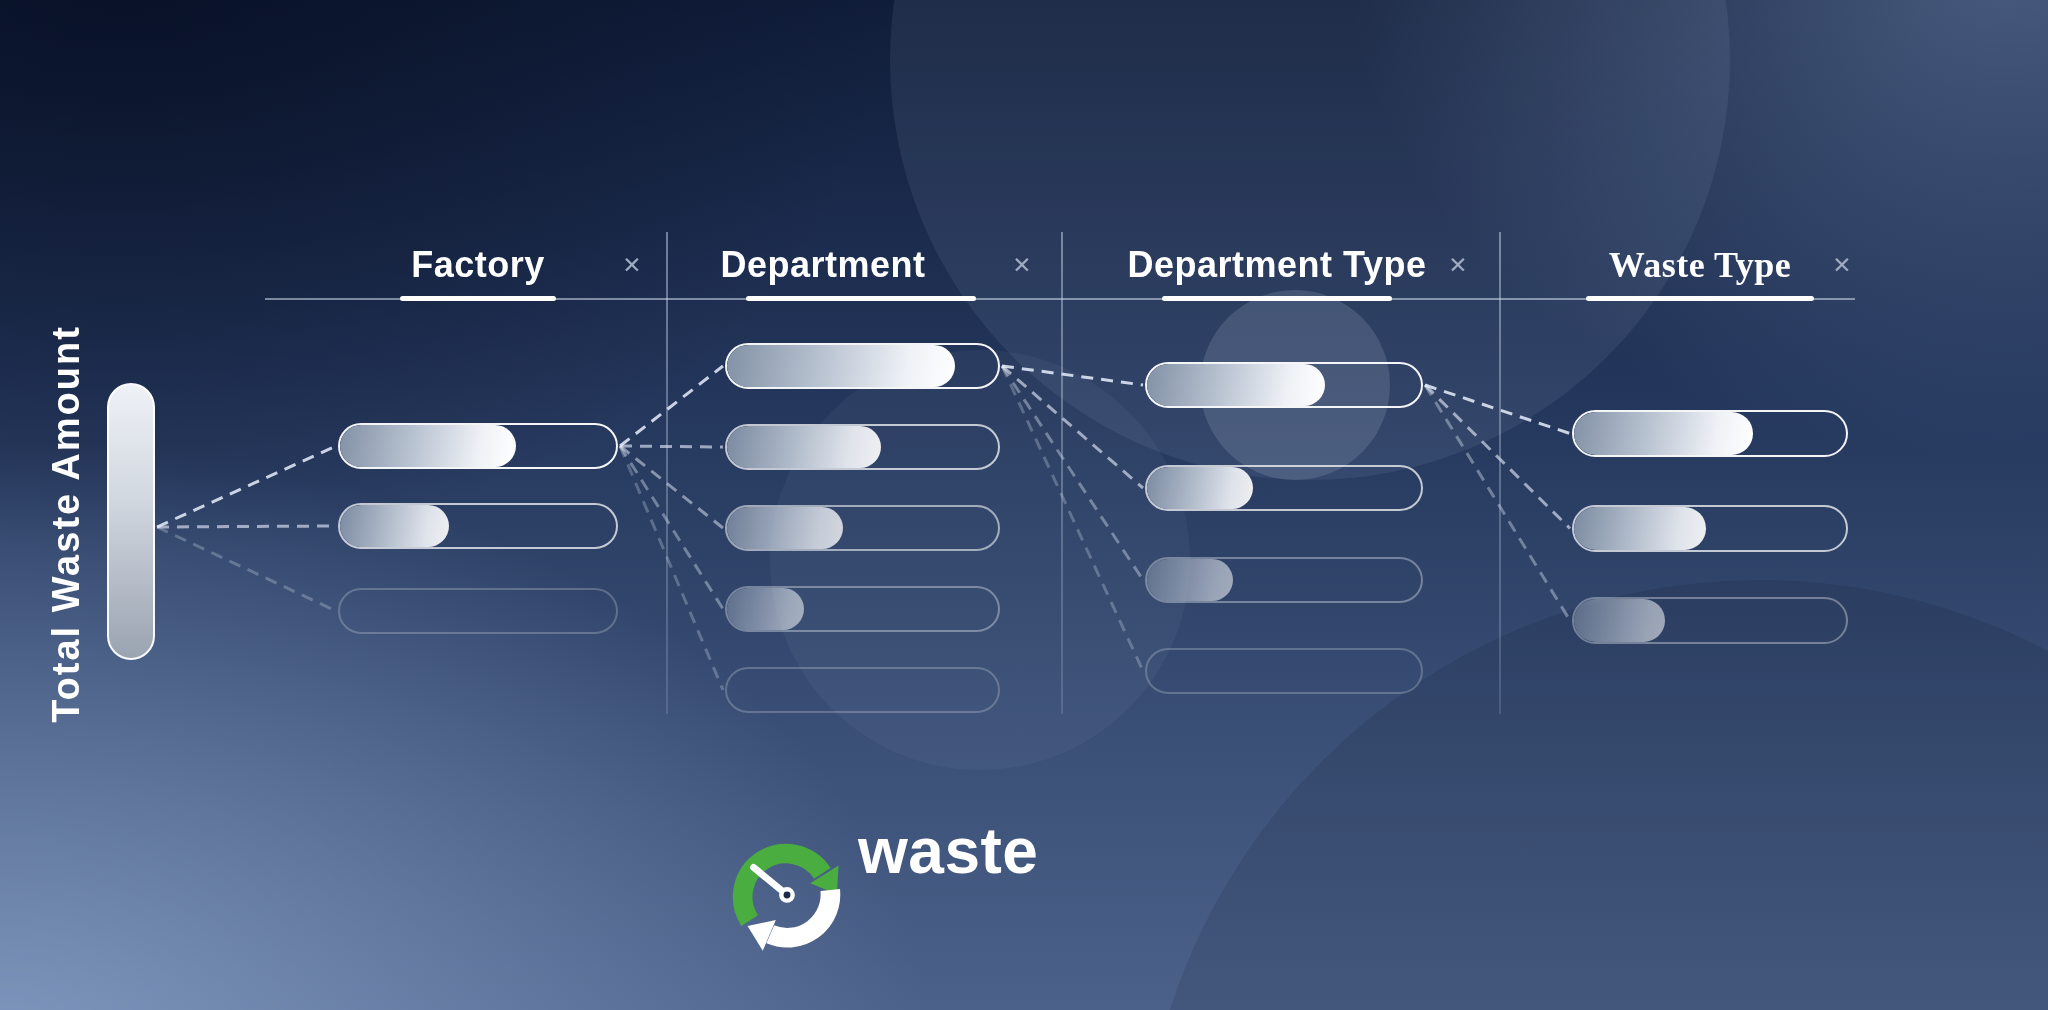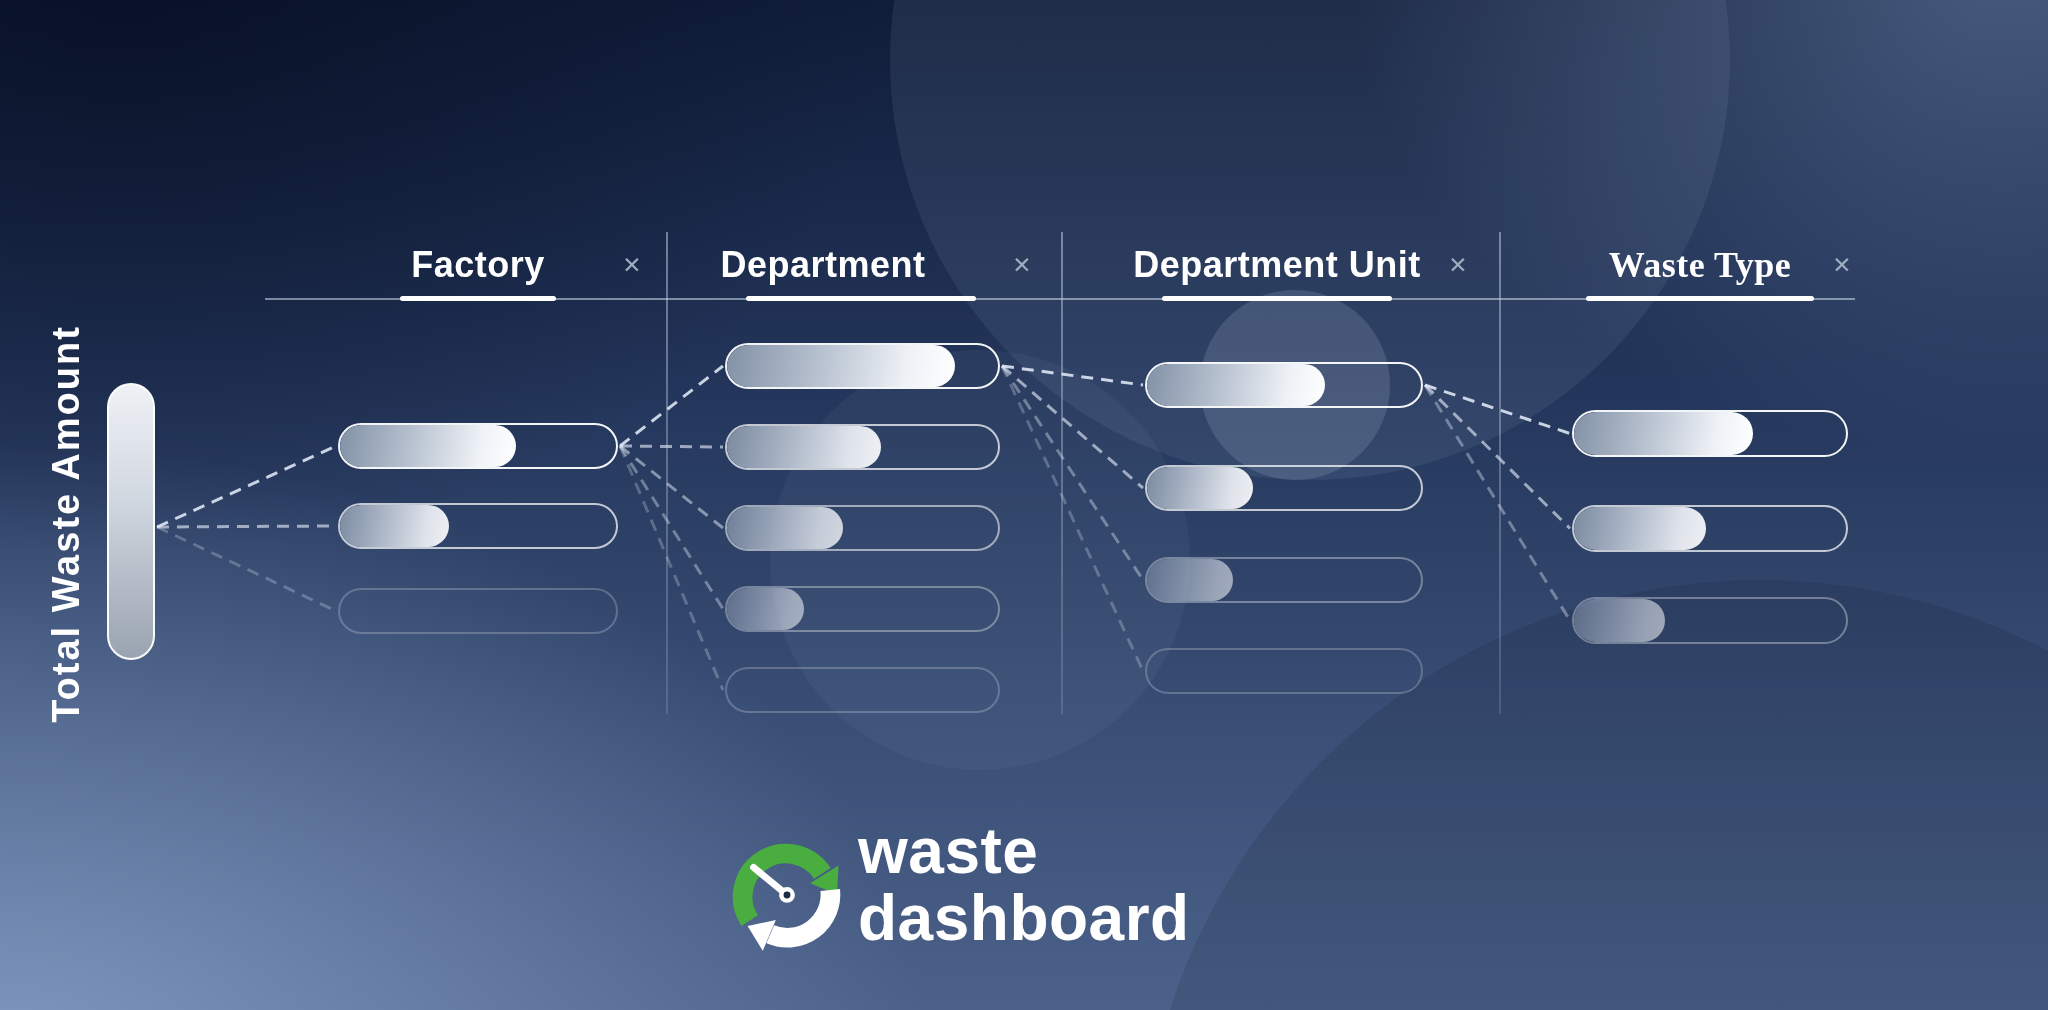--- a/index.html
+++ b/index.html
@@ -4,20 +4,21 @@
 <style>
   html,body{margin:0;padding:0;background:#0b1530;}
   .stage{
     position:relative;width:2048px;height:1010px;overflow:hidden;
     font-family:"Liberation Sans","DejaVu Sans",sans-serif;
     background:
       radial-gradient(1150px 850px at 6% -2%, rgba(4,10,28,0.62), rgba(4,10,28,0) 68%),
       radial-gradient(1500px 980px at 0% 104%, rgba(160,185,224,0.60), rgba(160,185,224,0) 62%),
       radial-gradient(1000px 760px at 98% -4%, rgba(130,156,198,0.50), rgba(130,156,198,0) 66%),
       linear-gradient(180deg,#101d3a 0%,#23355a 38%,#3a4f76 72%,#4c6189 100%);
+    text-align: right;
   }
   .bg-circle{position:absolute;border-radius:50%;pointer-events:none;}
   #bgc1{left:890px;top:-360px;width:840px;height:840px;background:rgba(170,190,220,0.10);}
   #bgc2{left:770px;top:350px;width:420px;height:420px;background:rgba(200,215,235,0.05);}
   #bgc3{left:1200px;top:290px;width:190px;height:190px;background:rgba(200,214,233,0.16);}
   #bgc4{left:1140px;top:580px;width:1240px;height:1240px;background:rgba(8,16,36,0.12);}
 
   svg.connectors{position:absolute;left:0;top:0;z-index:2;}
 
   .rule{position:absolute;height:2px;background:rgba(226,236,250,0.50);z-index:3;}
@@ -84,21 +85,21 @@
     </svg>
 
   <div class="rule" style="left:265px;top:298px;width:1590px;"></div>
   <div id="headers">
       <div class="header-label" style="left: 478px; top: 265px;">Factory</div>
       <div class="close-x" style="left: 632px; top: 265px; color: rgb(159, 171, 192);">✕</div>
       <div class="underline" style="left: 400px; top: 296px; width: 156px;"></div>
       <div class="header-label" style="left: 823px; top: 265px;">Department</div>
       <div class="close-x" style="left: 1022px; top: 265px; color: rgb(159, 171, 192);">✕</div>
       <div class="underline" style="left: 746px; top: 296px; width: 230px;"></div>
-      <div class="header-label" style="left: 1277px; top: 265px;">Department Unit</div>
+      <div class="header-label" style="left: 1277px; top: 265px;">Department Type</div>
       <div class="close-x" style="left: 1458px; top: 265px; color: rgb(159, 171, 192);">✕</div>
       <div class="underline" style="left: 1162px; top: 296px; width: 230px;"></div>
       <div class="header-label" style="left: 1700px; top: 265px; font-family: Liberation Serif, serif;">Waste Type</div>
       <div class="close-x" style="left: 1842px; top: 265px; color: rgb(159, 171, 192);">✕</div>
       <div class="underline" style="left: 1586px; top: 296px; width: 228px;"></div>
       <div class="divider" style="left: 666px; top: 232px; height: 482px;"></div>
       <div class="divider" style="left: 1061px; top: 232px; height: 482px;"></div>
       <div class="divider" style="left: 1499px; top: 232px; height: 482px;"></div>
     </div>
   <div id="pills">
@@ -151,17 +152,16 @@
       <path d="M 22 88 A 44 44 0 1 1 96 40" fill="none" stroke-width="20" stroke="#4aad3f"></path>
       <polygon points="0,-17 24,0 0,17" transform="translate(98,41) rotate(58)" fill="#4aad3f"></polygon>
       <path d="M 104 57 A 44 44 0 0 1 43 102" fill="none" stroke="#ffffff" stroke-width="20"></path>
       <polygon points="0,-17 24,0 0,17" transform="translate(42,103) rotate(203)" fill="#ffffff"></polygon>
       <line x1="60" y1="62" x2="26" y2="34" stroke="#ffffff" stroke-width="7" stroke-linecap="round"></line>
       <circle cx="60" cy="62" r="8" fill="#ffffff"></circle>
       <circle cx="60" cy="62" r="3.5" fill="#1c2b4a"></circle>
     </svg>
     <div class="logo-text">
       <div>waste</div>
-      <div>dashboard</div>
     </div>
   </div>
 
 </div>
 
 </body></html>

